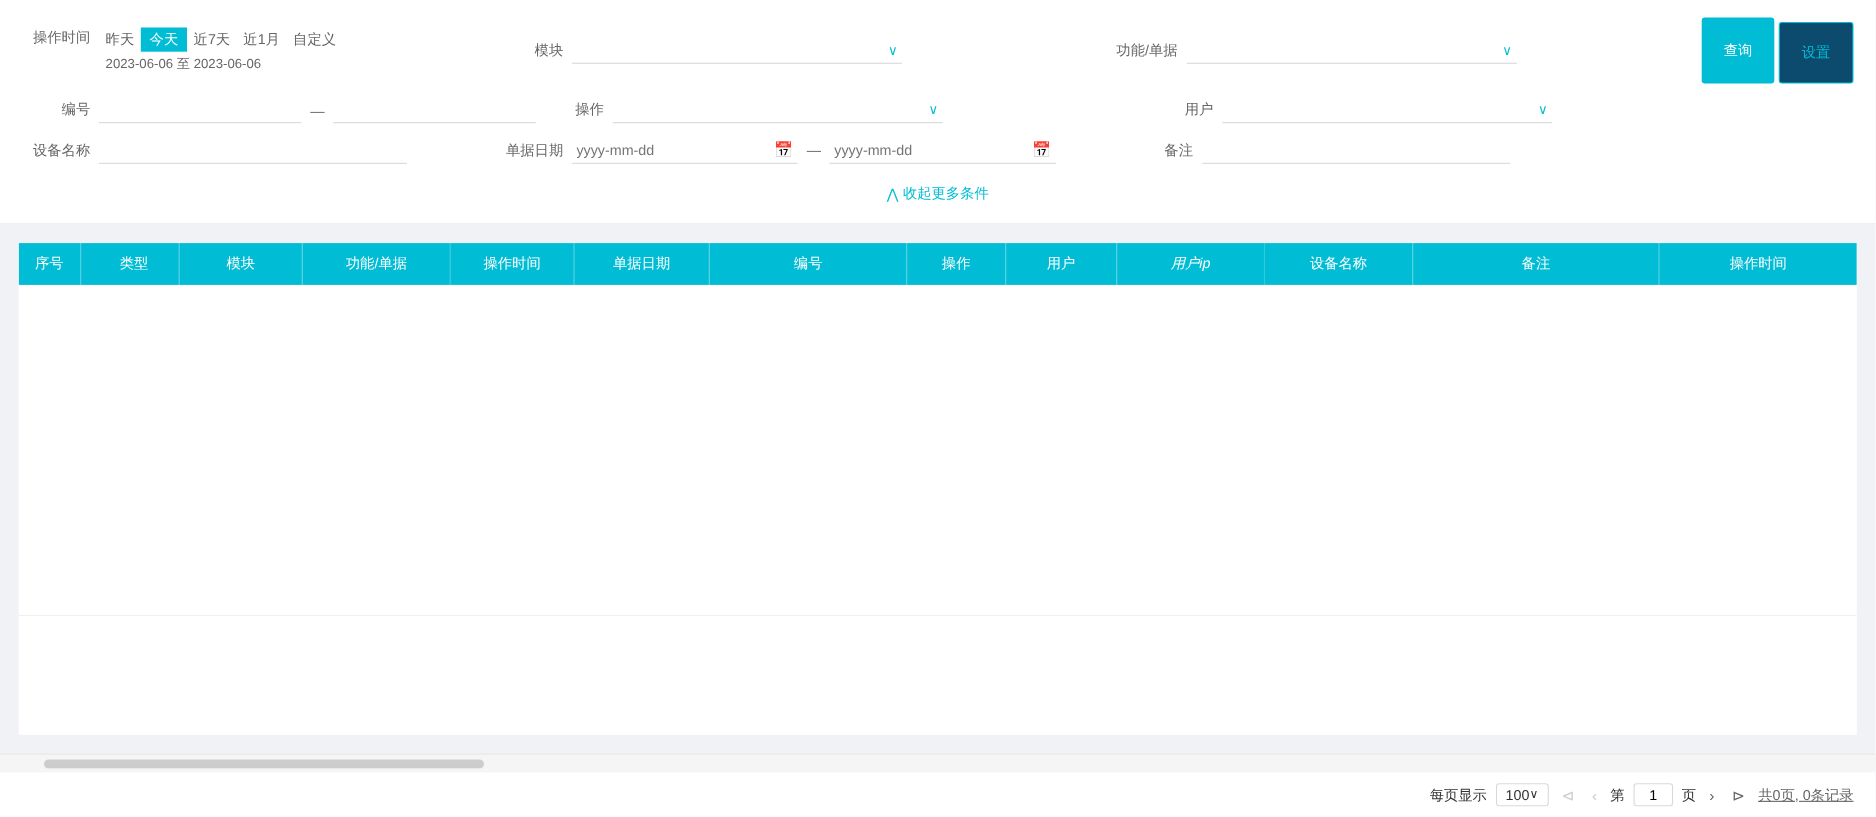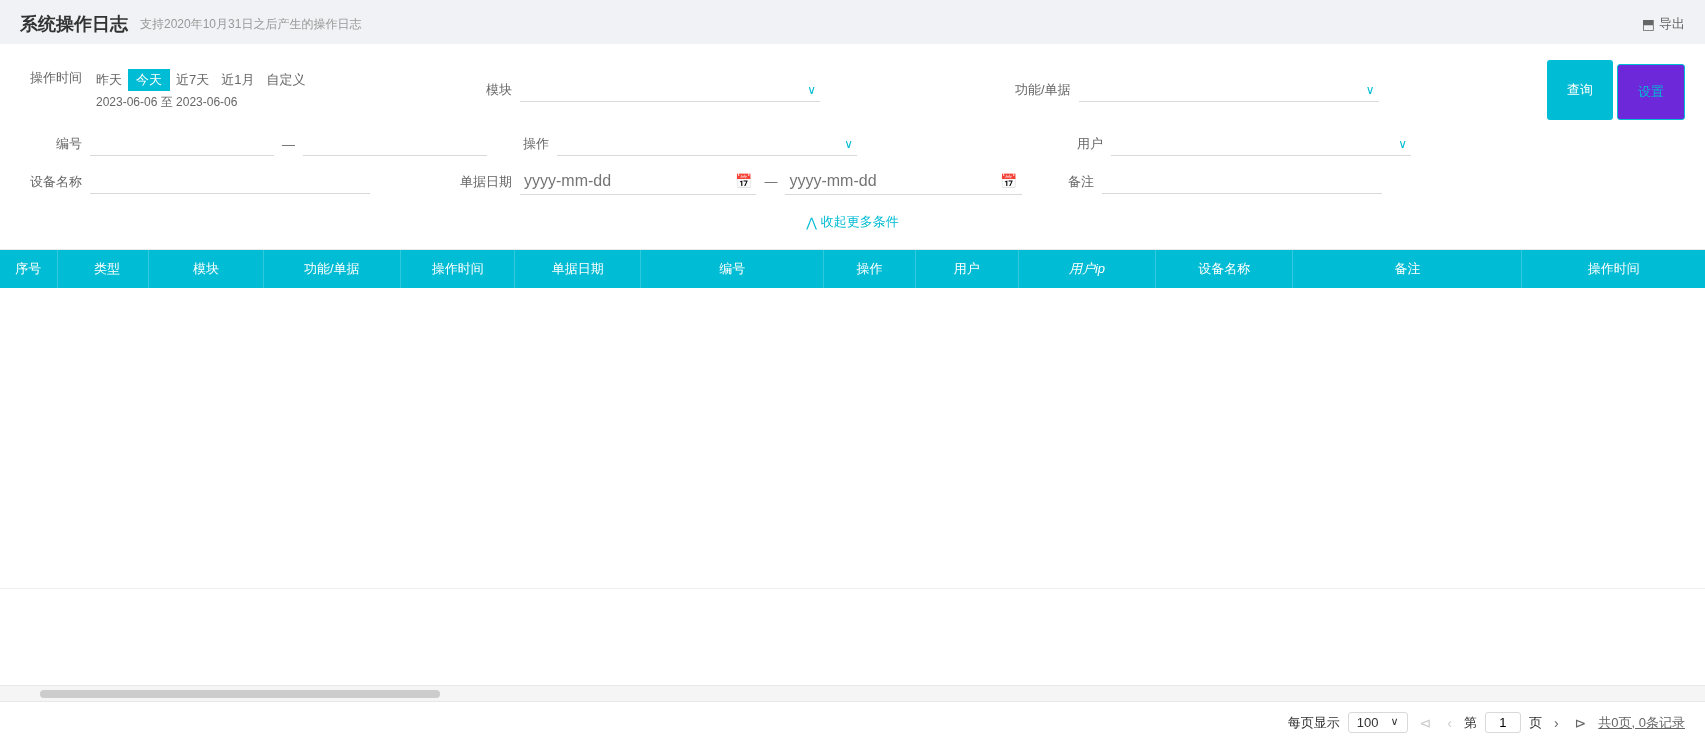--- a/index.html
+++ b/index.html
@@ -28,73 +28,63 @@
     .select-wrapper .chevron { color: #00bcd4; font-size: 12px; }
     .select-wrapper.wide { min-width: 300px; }
 
     
     .input-field { border: none; border-bottom: 1px solid #d9d9d9; outline: none; font-size: 13px; padding: 4px 4px; min-width: 120px; color: #333; background: transparent; }
     .input-field::placeholder { color: #ccc; }
     .input-dash { margin: 0 8px; color: #666; }
 
     
     .query-btn { background: #00bcd4; color: #fff; border: none; padding: 6px 20px; border-radius: 3px; cursor: pointer; font-size: 13px; }
-    .settings-btn { background: #6d28d9; color: #00bcd4; border: 1px solid #00bcd4; padding: 18px 20px; border-radius: 3px; cursor: pointer; font-size: 13px; margin-top: 4px; }
+    .settings-btn { background: #0c4a6e; color: #00bcd4; border: 1px solid #00bcd4; padding: 18px 20px; border-radius: 3px; cursor: pointer; font-size: 13px; margin-top: 4px; }
 
     .btn-group { display: flex; gap: 4px; margin-left: auto; }
 
     
     .date-input-wrapper { display: flex; align-items: center; border-bottom: 1px solid #d9d9d9; padding: 4px 4px; }
-    .date-input { border: none; outline: none; font-size: 16px; color: #ccc; background: transparent; min-width: 90px; }
+    .date-input { border: none; outline: none; font-size: 13px; color: #ccc; background: transparent; min-width: 90px; }
     .calendar-icon { color: #00bcd4; font-size: 14px; margin-left: 4px; cursor: pointer; }
 
     
     .collapse-bar { display: flex; justify-content: center; align-items: center; padding: 6px 0 2px 0; cursor: pointer; }
     .collapse-btn { color: #00bcd4; font-size: 13px; display: flex; align-items: center; gap: 4px; background: none; border: none; cursor: pointer; }
 
     
-    .table-container { background: #fff; margin: 0; flex: 1; overflow: auto; }
+    .table-container { background: #fff; margin: 17px; flex: 1; overflow: auto; }
     .data-table { width: 100%; border-collapse: collapse; table-layout: fixed; }
     .data-table thead tr { background: #00bcd4; }
     .data-table thead th { color: #fff; font-size: 13px; font-weight: normal; padding: 10px 8px; text-align: center; border-right: 1px solid rgba(255,255,255,0.2); white-space: nowrap; }
     .data-table thead th:last-child { border-right: none; }
     .data-table tbody td { padding: 10px 8px; text-align: center; border-bottom: 1px solid #f0f0f0; font-size: 13px; color: #333; }
 
     
     .scroll-area { height: 16px; background: #f5f5f5; border-top: 1px solid #e8e8e8; position: relative; overflow-x: auto; }
     .scroll-track { height: 8px; background: #ccc; border-radius: 4px; width: 400px; margin: 4px 40px; }
 
     
     .pagination-bar { display: flex; align-items: center; justify-content: flex-end; padding: 10px 20px; background: #fff; border-top: 1px solid #e8e8e8; gap: 8px; font-size: 13px; color: #333; }
-    .per-page-select { border: 1px solid #d9d9d9; border-radius: 3px; padding: 2px 8px; font-size: 13px; display: flex; align-items: flex-start; gap: 12px; cursor: pointer; }
+    .per-page-select { border: 1px solid #d9d9d9; border-radius: 3px; padding: 2px 8px; font-size: 13px; display: flex; align-items: flex-start; gap: 0; cursor: pointer; }
     .page-nav-btn { border: none; background: none; cursor: pointer; color: #666; font-size: 14px; padding: 2px 4px; }
     .page-nav-btn:disabled { color: #ccc; cursor: default; }
     .page-input { border: 1px solid #d9d9d9; border-radius: 3px; width: 36px; text-align: center; padding: 2px 4px; font-size: 13px; }
     .pagination-info { color: #666; text-decoration: underline; }
 
     .time-block { display: flex; flex-direction: column; }
     .time-row { display: flex; align-items: center; }
 
     .empty-body { height: 300px; }
   </style>
 </head>
 <body>
 
 <div class="page-container">
 
-  <div class="page-header">
-    <div style="display:flex; align-items:center;">
-      <span class="page-title">系统操作日志</span>
-      <span class="page-subtitle">支持2020年10月31日之后产生的操作日志</span>
-    </div>
-    <button class="export-btn">
-      <span style="font-size:14px;">⬒</span>
-      <span>导出</span>
-    </button>
-  </div>
 
   <div class="filter-area">
 
     <div class="filter-row">
 
       <div style="display:flex; align-items:flex-start; min-width:430px;">
         <span class="filter-label">操作时间</span>
         <div class="time-block">
           <div class="time-row">
             <button class="time-btn">昨天</button>

